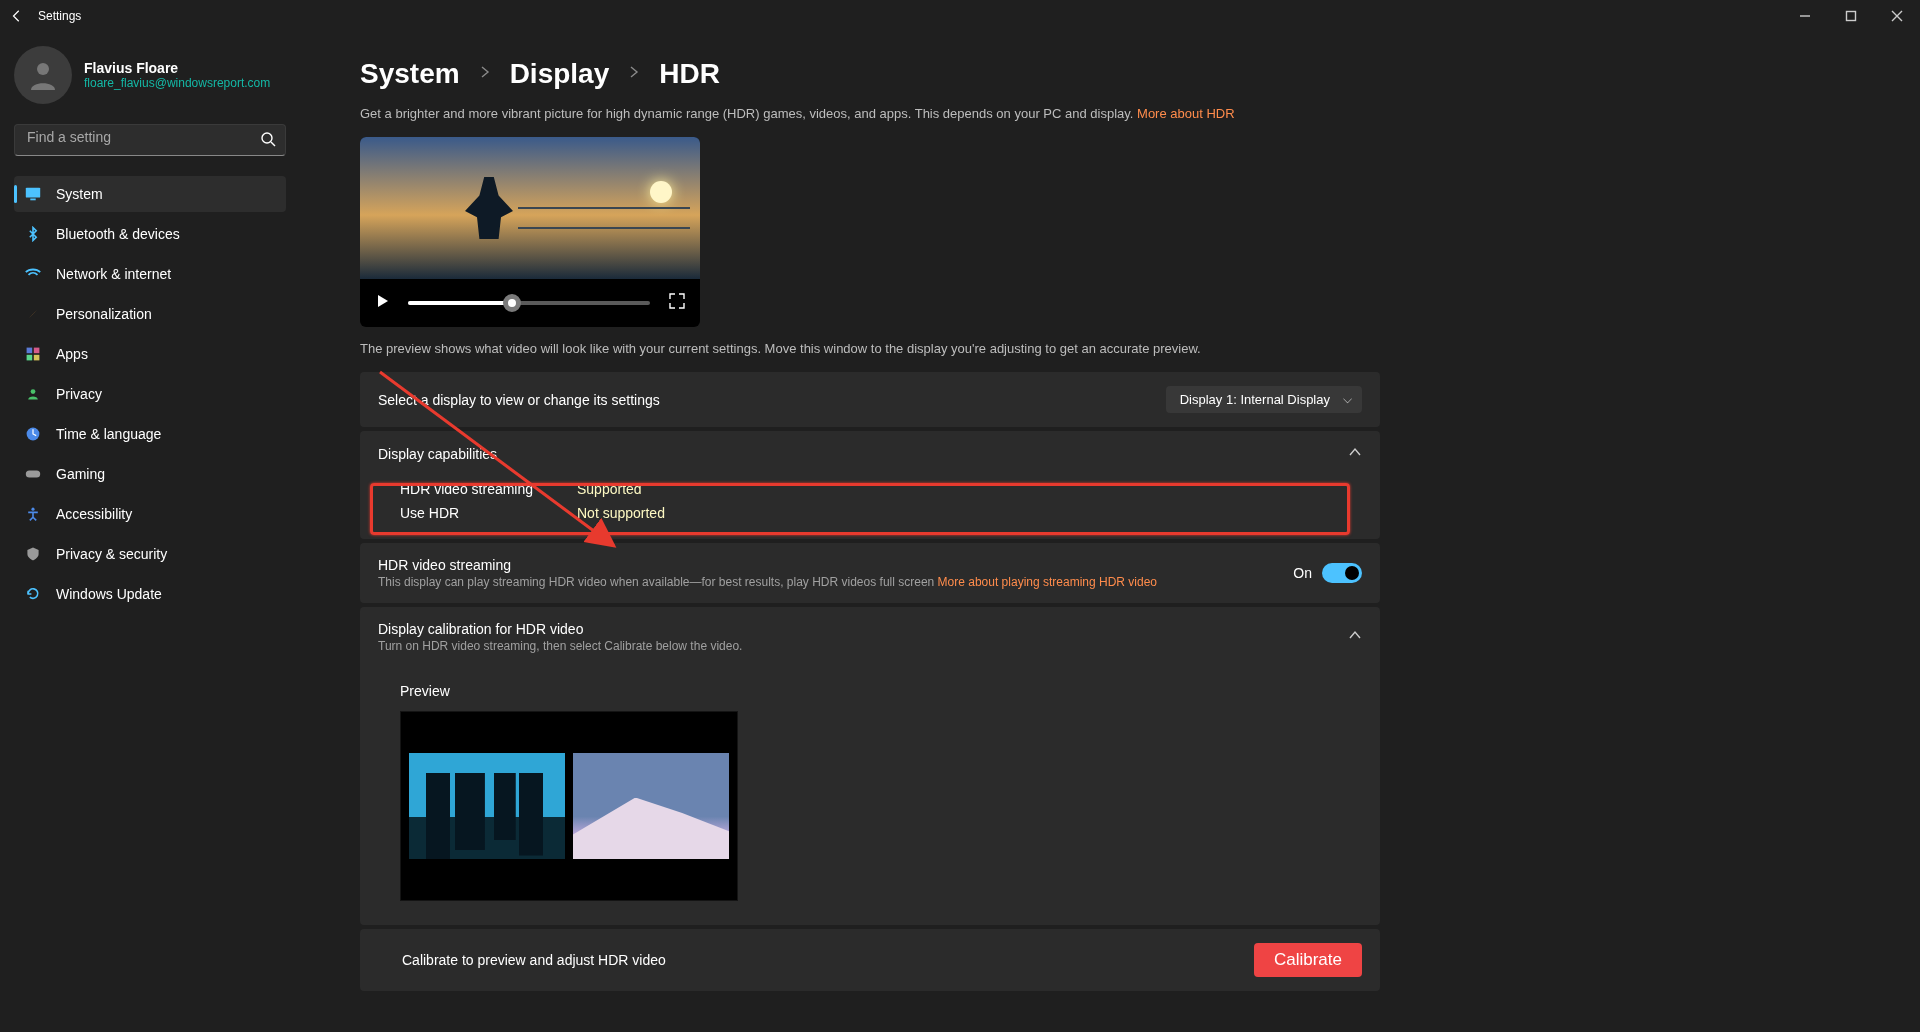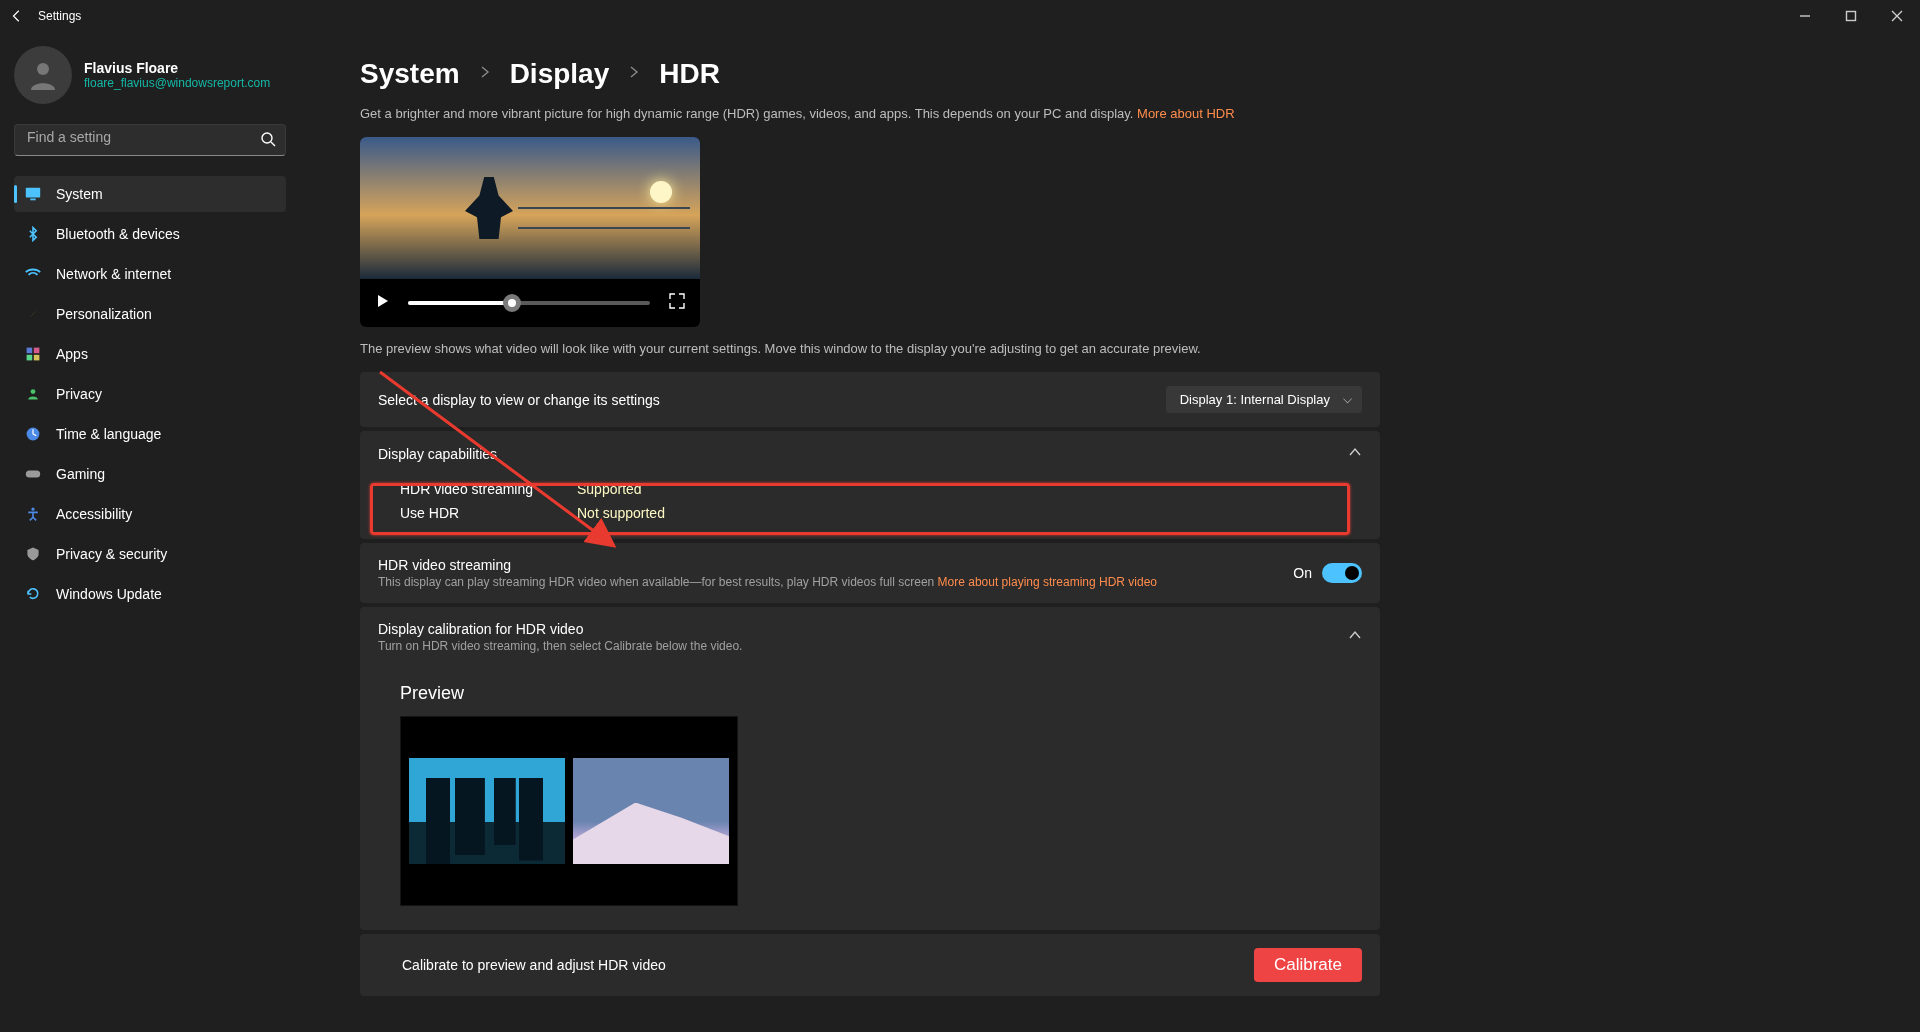--- a/index.html
+++ b/index.html
@@ -73,21 +73,21 @@
   .red-box { position:absolute; border: 3px solid #e83a2e; border-radius: 4px; box-shadow: 0 0 3px #e83a2e; left:10px; right:30px; top:52px; bottom:4px; pointer-events:none;}
 
   .arrow-svg { position: fixed; pointer-events: none; }
 
   .switch { width: 40px; height: 20px; background: #4cc2ff; border-radius: 20px; position: relative; }
   .switch::after { content: ""; position: absolute; right: 3px; top: 3px; width: 14px; height: 14px; background: #000; border-radius: 50%; }
   .switch-label { font-size: 14px; margin-right: 10px; }
   .sw-wrap { display:flex; align-items:center; }
 
   .calib-preview { padding: 16px 40px 24px 40px; }
-  .calib-title { font-size: 18px; margin-bottom: 12px; }
+  .calib-title { font-size: 14px; margin-bottom: 12px; }
   .calib-frame { width: 338px; height: 190px; background: #000; border:1px solid #141414; display: flex; align-items: center; justify-content: center; gap: 8px; padding: 36px 8px; }
   .calib-img { flex: 1; height: 106px; }
   .calib-city { background: linear-gradient(to bottom, #2fa6d6 60%, #0b2a36 60%); position:relative; }
   .calib-city::after { content:""; position:absolute; left:10px; right:10px; bottom:0; top:20px; background:
       linear-gradient(#061620,#061620) 6% 0/18% 100% no-repeat,
       linear-gradient(#061620,#061620) 34% 0/22% 90% no-repeat,
       linear-gradient(#061620,#061620) 66% 0/16% 78% no-repeat,
       linear-gradient(#061620,#061620) 90% 0/18% 96% no-repeat; }
   .calib-mount { background: linear-gradient(to bottom, #6a84b0 60%, #c8aee0 80%); position:relative; }
   .calib-mount::after { content:""; position:absolute; left:0; right:0; bottom:0; height:58%; background:#e6d8e8; clip-path: polygon(0 100%,0 60%,40% 0,70% 25%,100% 55%,100% 100%); }

